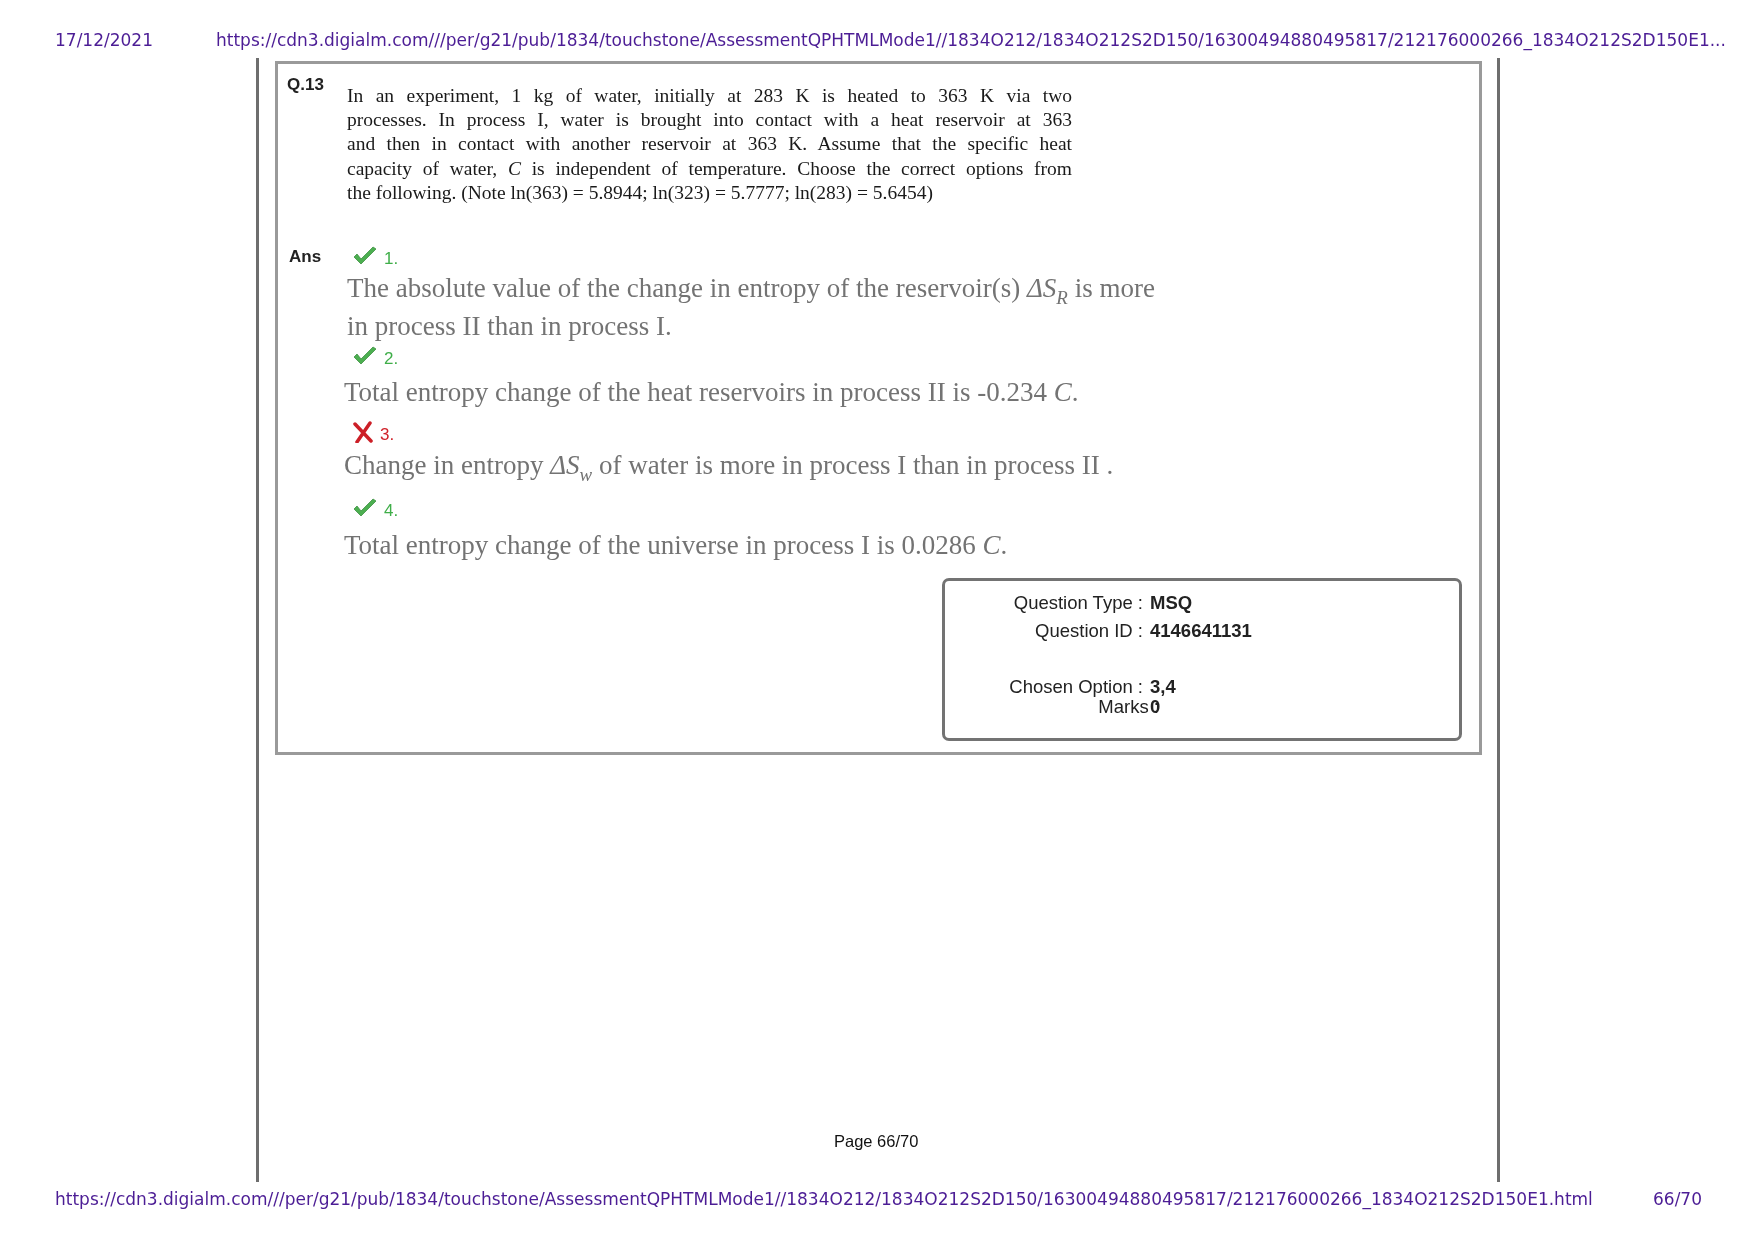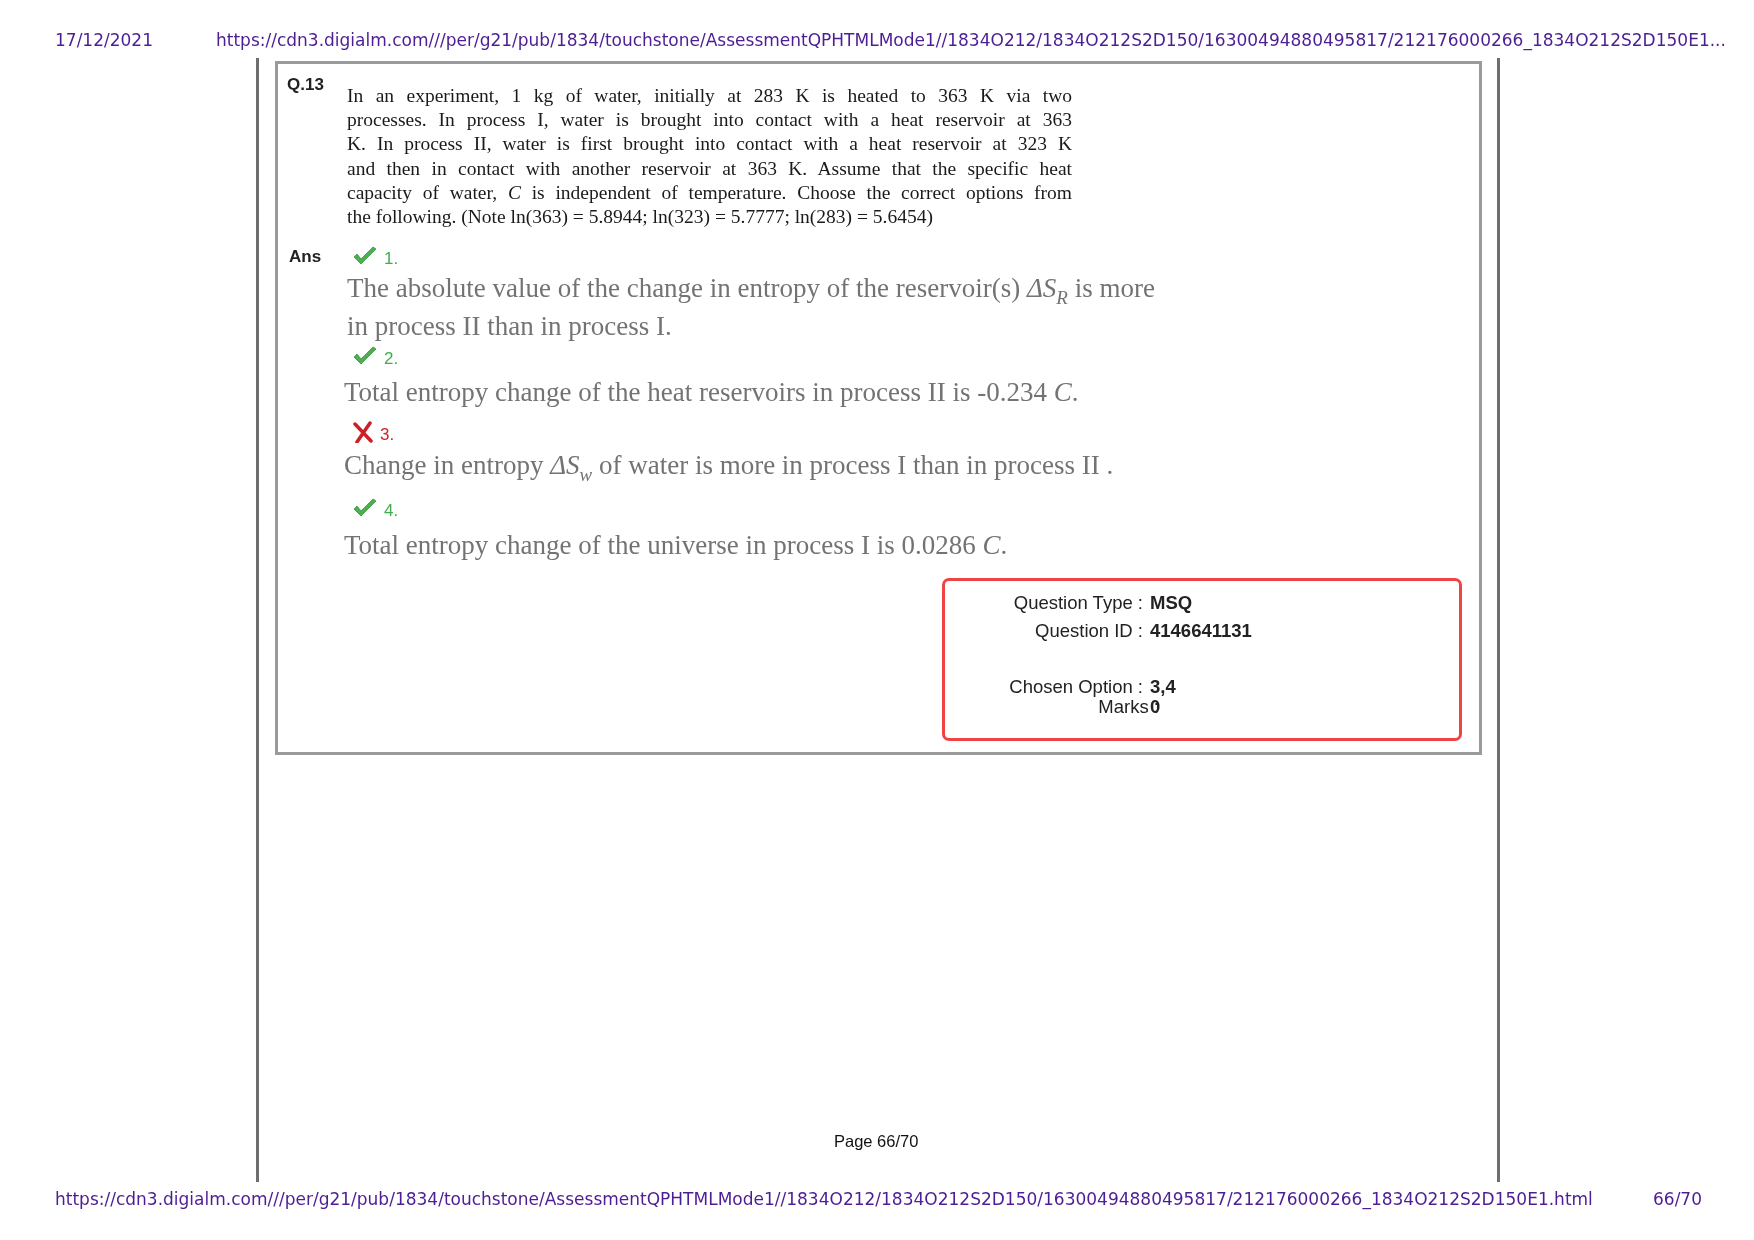--- a/index.html
+++ b/index.html
@@ -83,21 +83,21 @@
     i.m { font-style: italic; }
     sub.m { font-style: italic; font-size: 0.7em; vertical-align: -0.35em; }
 
     
     .infobox {
       position: absolute;
       left: 942px;
       top: 578px;
       width: 514px;
       height: 157px;
-      border: 3px solid #ef4444;
+      border: 3px solid #737373;
       border-radius: 7px;
       box-sizing: content-box;
     }
     .info-row {
       position: absolute;
       left: 0;
       width: 100%;
       height: 28px;
       font-family: "Liberation Sans", sans-serif;
       font-size: 18.5px;
@@ -132,21 +132,20 @@
 <div class="vline" style="left:256px;"></div>
 <div class="vline" style="left:1497px;"></div>
 
 <div class="qbox"></div>
 
 <div class="abs qnum" style="left:287px; top:75px;">Q.13</div>
 
 <div class="abs qtext" style="left:347px; top:84px;">
   <div>In an experiment, 1 kg of water, initially at 283 K is heated to 363 K via two</div>
   <div>processes. In process I, water is brought into contact with a heat reservoir at 363</div>
-  <div>K. In process II, water is first brought into contact with a heat reservoir at 323 K</div>
   <div>and then in contact with another reservoir at 363 K. Assume that the specific heat</div>
   <div style="text-align-last:justify;"><span>capacity of water, </span><i class="m">C</i><span> is independent of temperature. Choose the correct options from</span></div>
   <div class="lastline" style="text-align-last:left; white-space:nowrap;">the following. (Note ln(363) = 5.8944; ln(323) = 5.7777; ln(283) = 5.6454)</div>
 </div>
 
 <div class="abs qnum" style="left:289px; top:247px;">Ans</div>
 
 <div class="abs opt-head" style="left:352px; top:245px;">
   <span>
     <svg width="26" height="22" viewBox="0 0 26 22">

